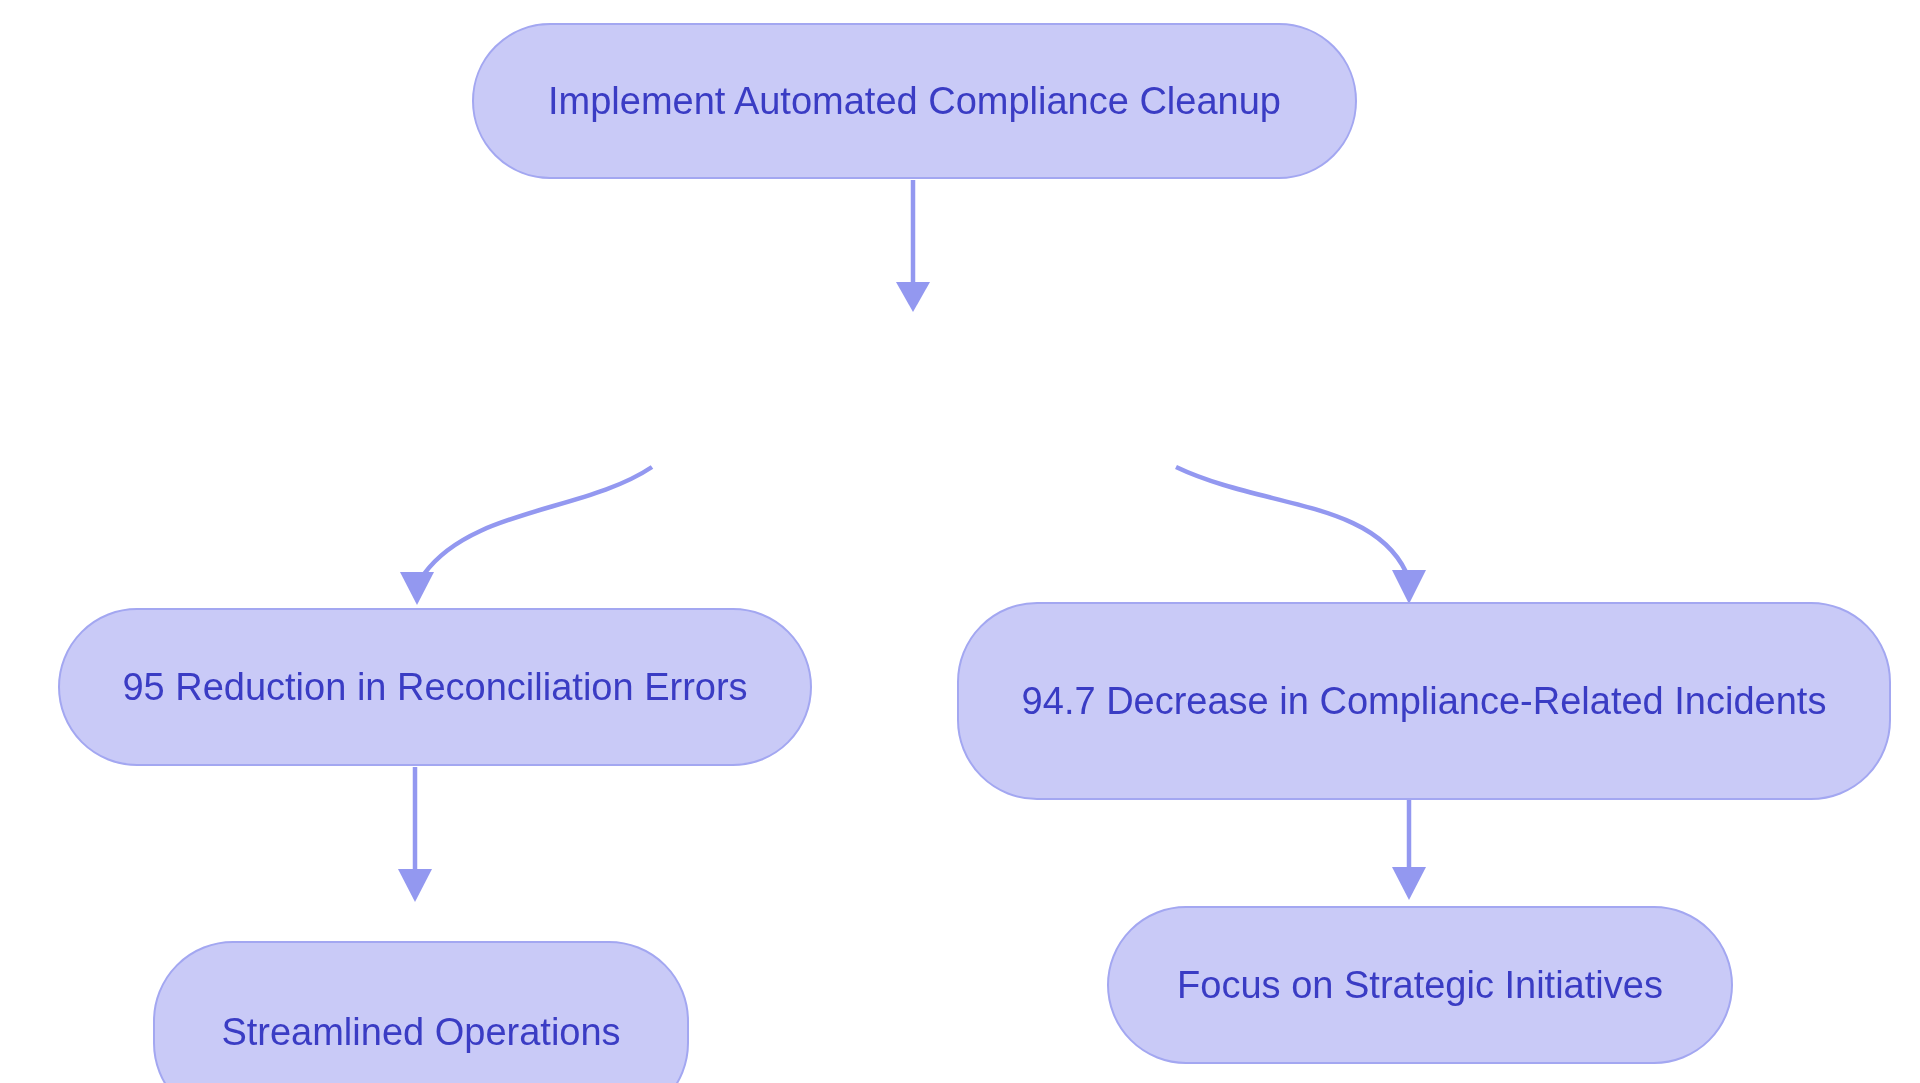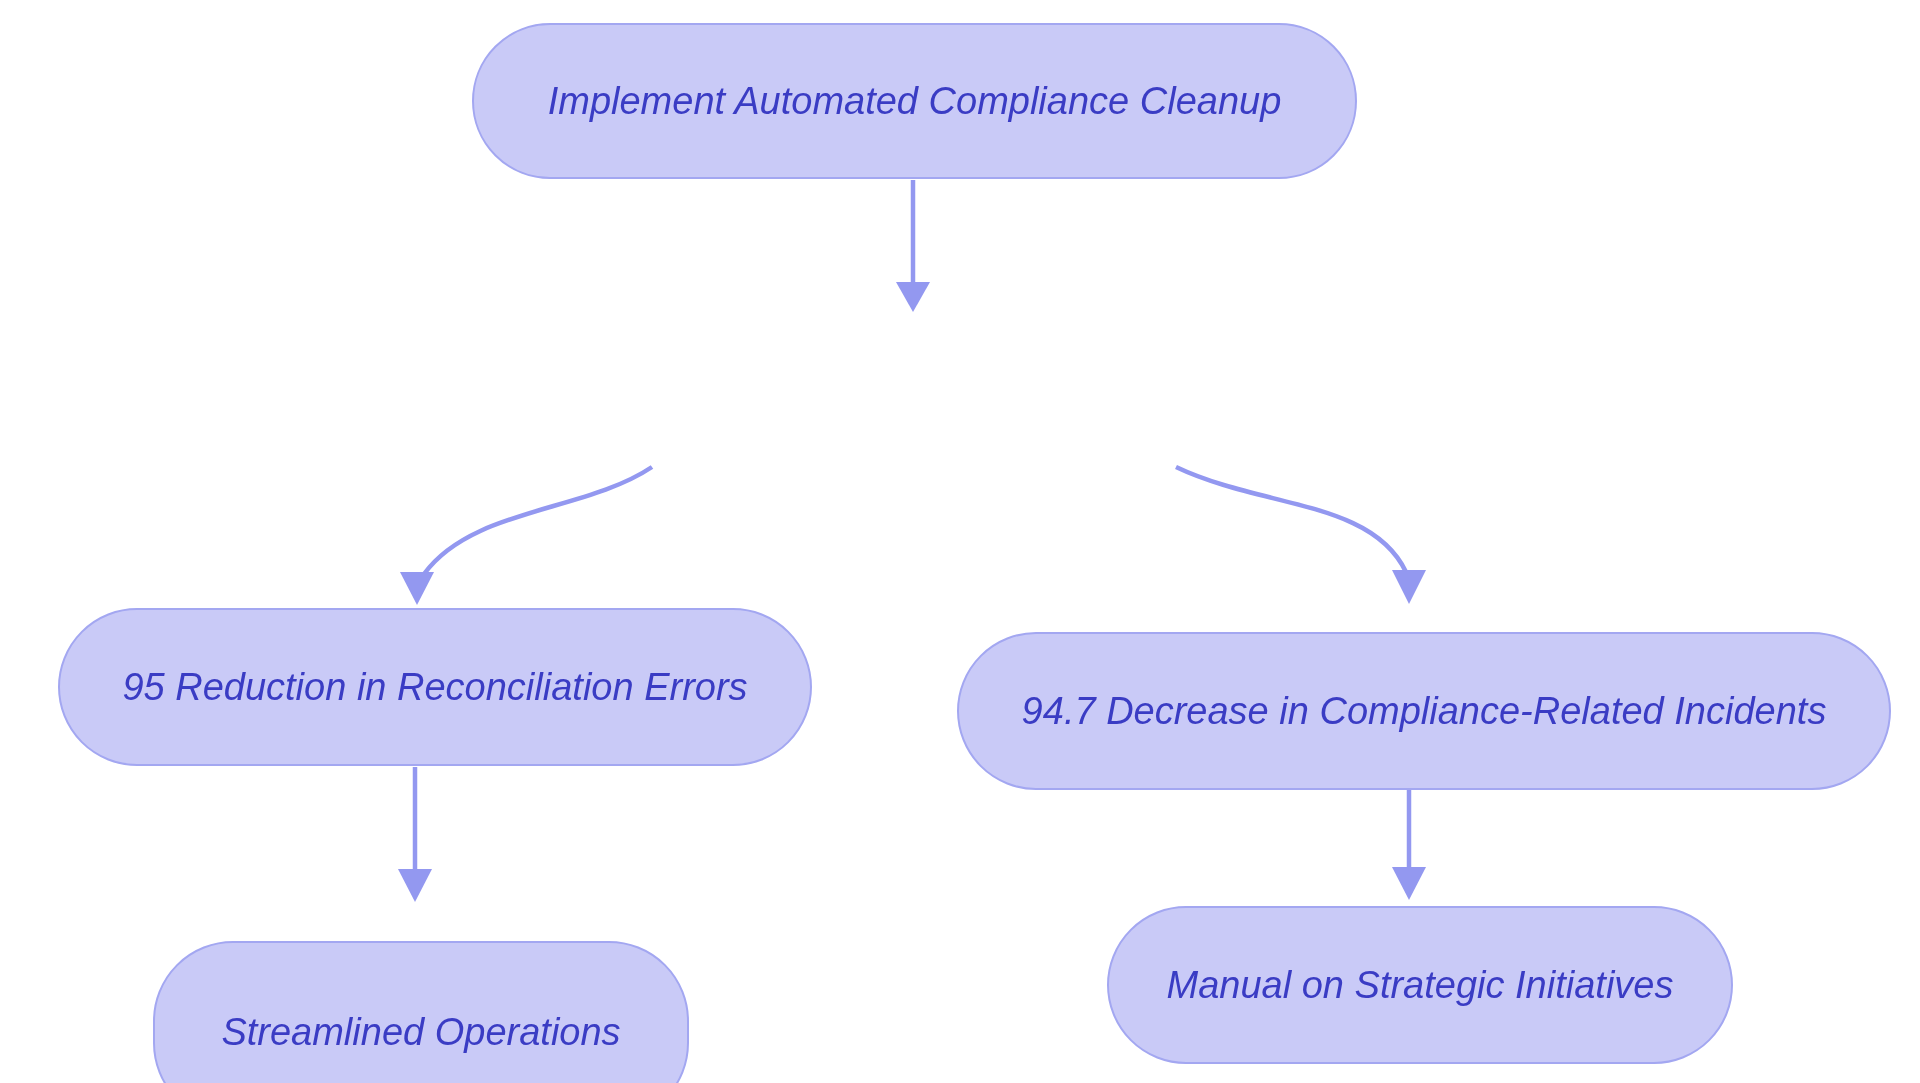--- a/index.html
+++ b/index.html
@@ -44,28 +44,27 @@
     display: flex;
     align-items: center;
     justify-content: center;
     background: var(--node-fill);
     border: 2px solid var(--node-border);
     border-radius: 80px;
     color: var(--node-text);
     font-size: 38px;
     white-space: nowrap;
     text-align: center;
-    font-style: italic;
   }
   .node span { display: inline-block; }
   
   #node-A { left: 472px;  top: 23px;  width: 885px; height: 156px; }
   #node-B { left: 608px;  top: 313px; width: 628px; height: 156px; }
   #node-C { left: 58px;   top: 608px; width: 754px; height: 158px; }
-  #node-D { left: 957px;  top: 632px; width: 934px; height: 158px; }
+  #node-D { left: 957px;  top: 602px; width: 934px; height: 198px; }
   #node-E { left: 153px;  top: 906px; width: 536px; height: 182px; margin-top: 35px; }
   #node-F { left: 1107px; top: 906px; width: 626px; height: 158px; }
 </style>
 </head>
 <body>
 
 <div class="canvas">
 
   <svg class="edges" viewBox="0 0 1920 1083" xmlns="http://www.w3.org/2000/svg">
 
@@ -106,16 +105,16 @@
 
   <div class="node" id="node-D">
     <span>94.7 Decrease in Compliance-Related Incidents</span>
   </div>
 
   <div class="node" id="node-E">
     <span>Streamlined Operations</span>
   </div>
 
   <div class="node" id="node-F">
-    <span>Manual on Strategic Initiatives</span>
+    <span>Focus on Strategic Initiatives</span>
   </div>
 
 </div>
 
 </body></html>

